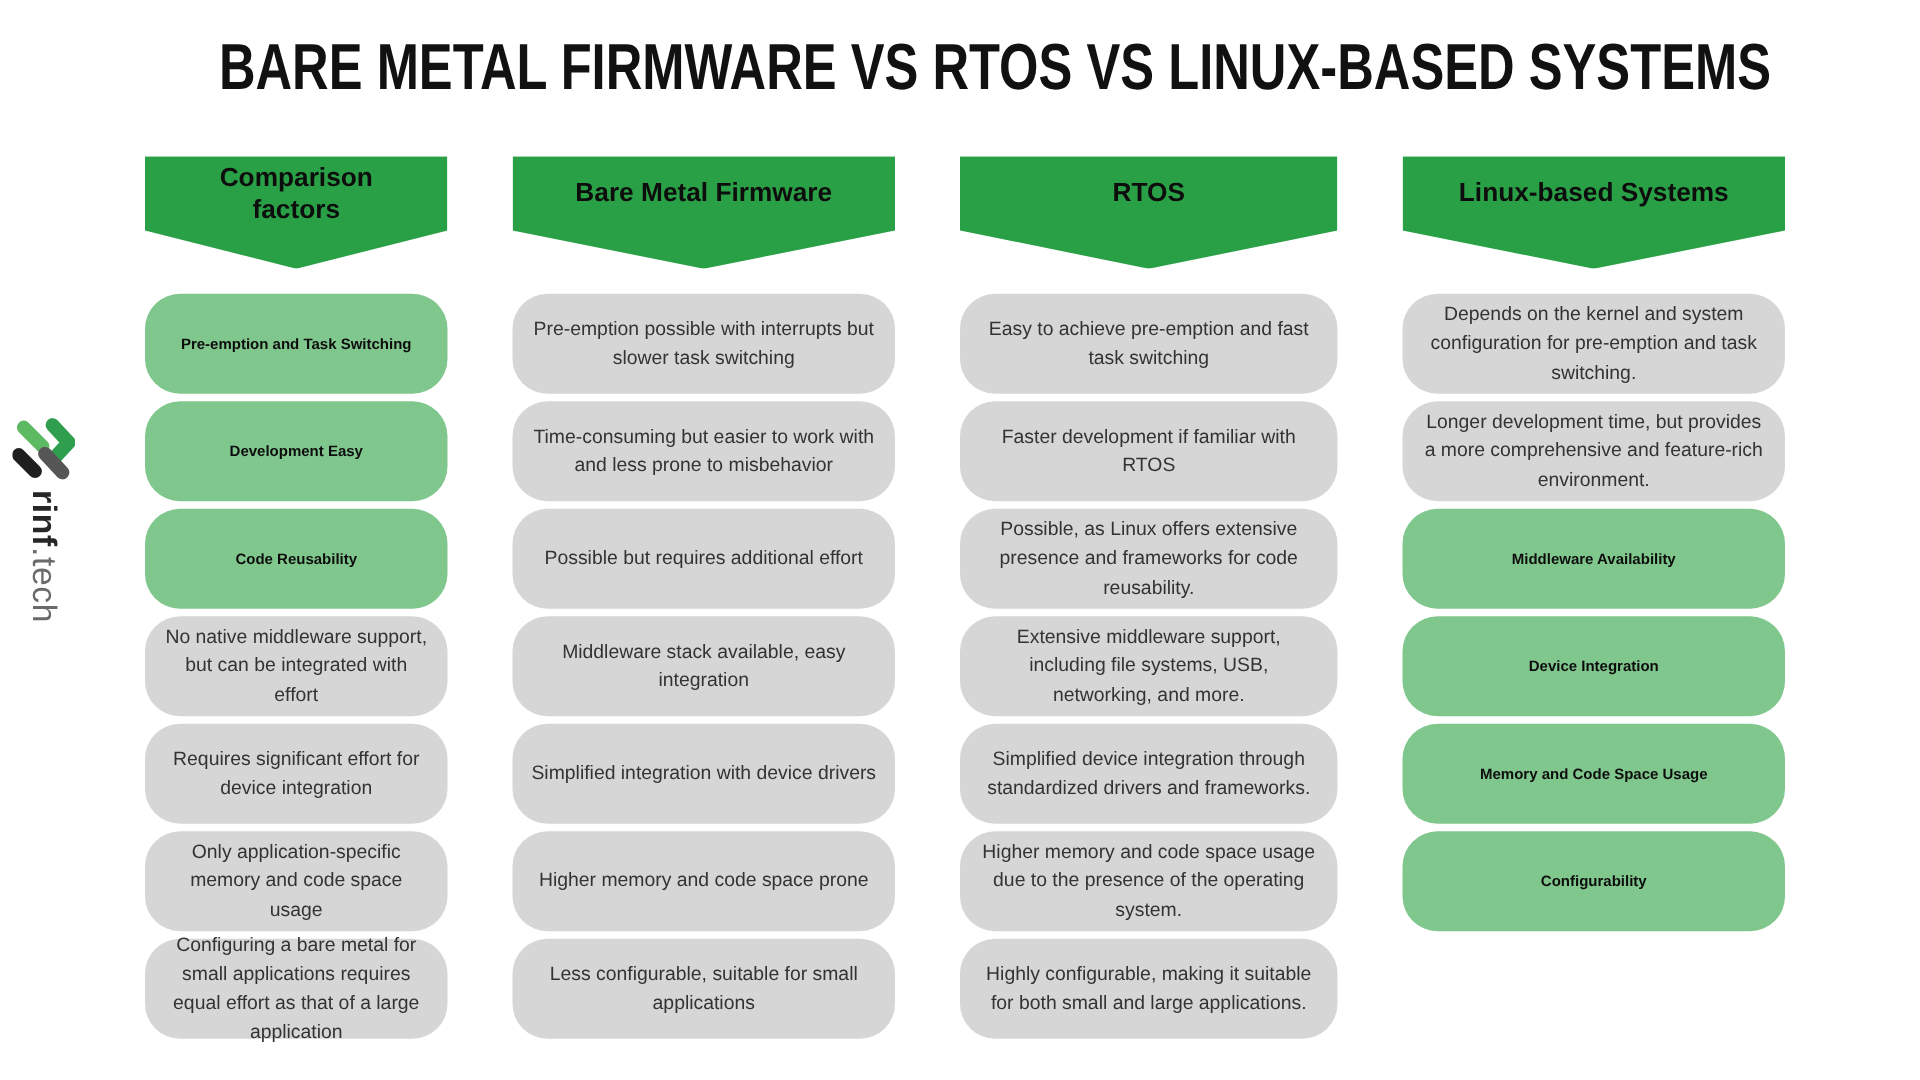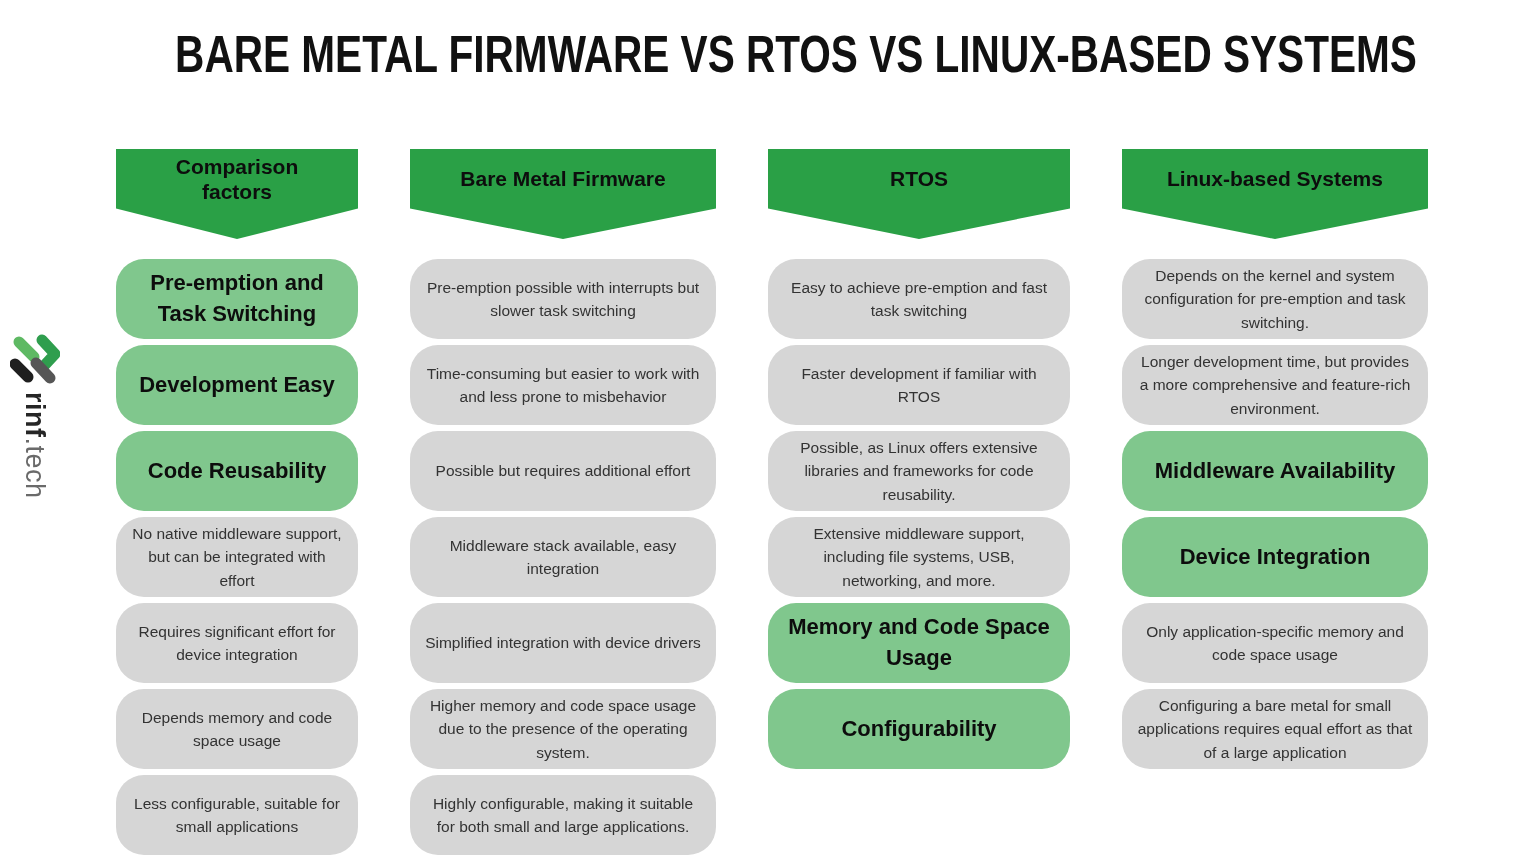--- a/index.html
+++ b/index.html
@@ -19,33 +19,33 @@
   .title{margin:30px 0 0;height:48px;line-height:48px;text-align:right;}
   .title-inner{
     display:inline-block;font-size:52px;font-weight:bold;color:var(--ink);
     transform:scaleX(0.78);transform-origin:center;white-space:nowrap;letter-spacing:0;
   }
   
   .cols{
     display:grid;grid-template-columns:242px 306px 302px 306px;
     column-gap:52px;margin-left:116px;
   }
-  .headers{margin-top:71px;}
+  .headers{margin-top:47px;}
   .banner{
     height:90px;background:var(--green);
     clip-path:polygon(0 0,100% 0,100% 66%,50% 100%,0 66%);
     display:flex;align-items:center;justify-content:center;text-align:center;
     padding-bottom:30px;font-weight:bold;font-size:21px;line-height:1.2;color:#0d0d0d;
   }
   .banner-narrow span{display:inline-block;max-width:160px;}
   .rows{margin-top:20px;grid-auto-rows:80px;row-gap:6px;}
   .pill{
     background:var(--pillgreen);border-radius:28px;
     display:flex;align-items:center;justify-content:center;text-align:center;
-    font-weight:bold;font-size:22px;line-height:1.4;color:#0d0d0d;padding:6px 20px;
+    font-weight:bold;font-size:12px;line-height:1.4;color:#0d0d0d;padding:6px 20px;
   }
   .cell{
     background:var(--gray);border-radius:28px;
     display:flex;align-items:center;justify-content:center;text-align:center;
     font-size:15.5px;line-height:1.5;color:var(--cell-ink);padding:4px 15px;
   }
   
   .logo{
     position:absolute;left:8px;top:334px;width:236px;height:54px;
     transform-origin:0 0;transform:rotate(90deg) translateY(-54px);
@@ -112,21 +112,21 @@
       <div class="cell">
         <span>Longer development time, but provides a more comprehensive and feature-rich environment.</span>
       </div>
       <div class="pill">
         <span>Code Reusability</span>
       </div>
       <div class="cell">
         <span>Possible but requires additional effort</span>
       </div>
       <div class="cell">
-        <span>Possible, as Linux offers extensive libraries and frameworks for code reusability.</span>
+        <span>Possible, as Linux offers extensive presence and frameworks for code reusability.</span>
       </div>
       <div class="pill">
         <span>Middleware Availability</span>
       </div>
       <div class="cell">
         <span>No native middleware support, but can be integrated with effort</span>
       </div>
       <div class="cell">
         <span>Middleware stack available, easy integration</span>
       </div>
@@ -135,28 +135,31 @@
       </div>
       <div class="pill">
         <span>Device Integration</span>
       </div>
       <div class="cell">
         <span>Requires significant effort for device integration</span>
       </div>
       <div class="cell">
         <span>Simplified integration with device drivers</span>
       </div>
+      <div class="cell">
+        <span>Simplified device integration through standardized drivers and frameworks.</span>
+      </div>
       <div class="pill">
         <span>Memory and Code Space Usage</span>
       </div>
       <div class="cell">
         <span>Only application-specific memory and code space usage</span>
       </div>
       <div class="cell">
-        <span>Depends memory and code space usage</span>
+        <span>Higher memory and code space prone</span>
       </div>
       <div class="cell">
         <span>Higher memory and code space usage due to the presence of the operating system.</span>
       </div>
       <div class="pill">
         <span>Configurability</span>
       </div>
       <div class="cell">
         <span>Configuring a bare metal for small applications requires equal effort as that of a large application</span>
       </div>

